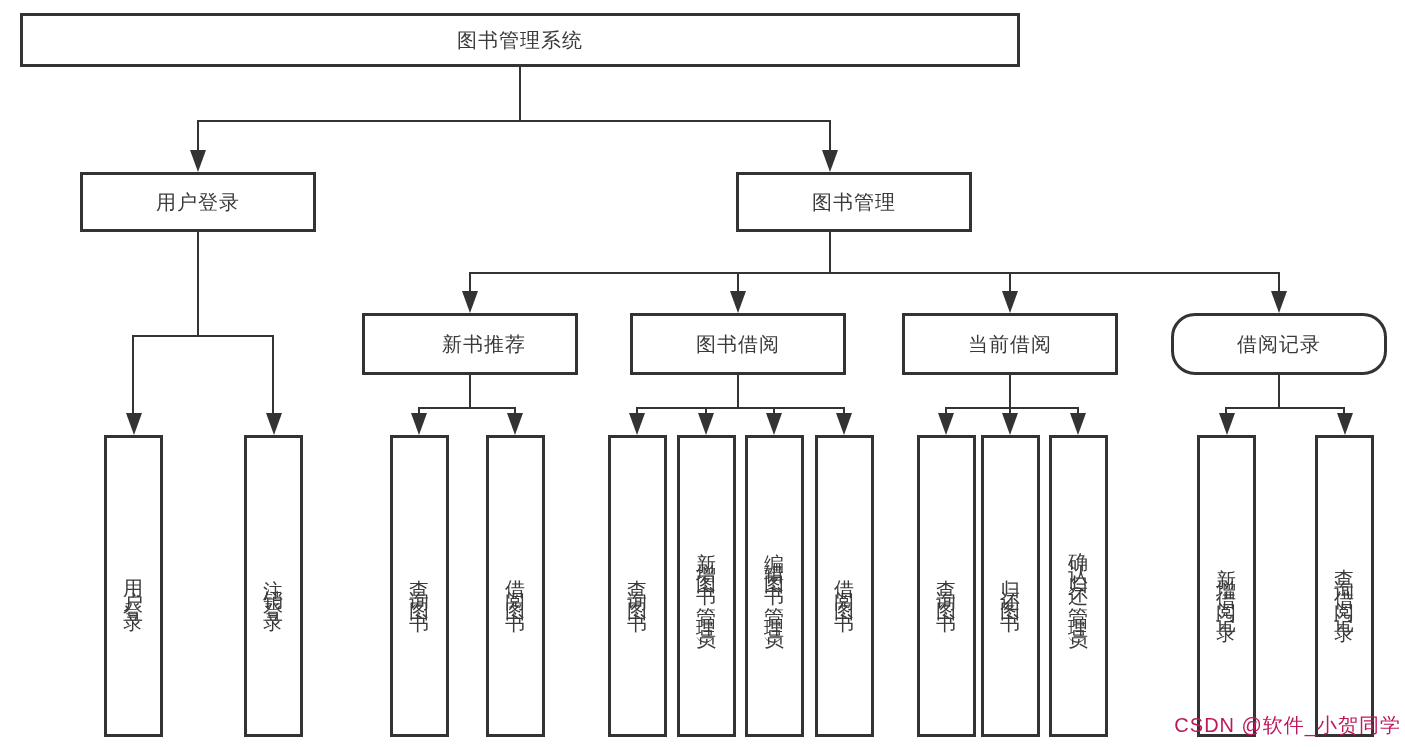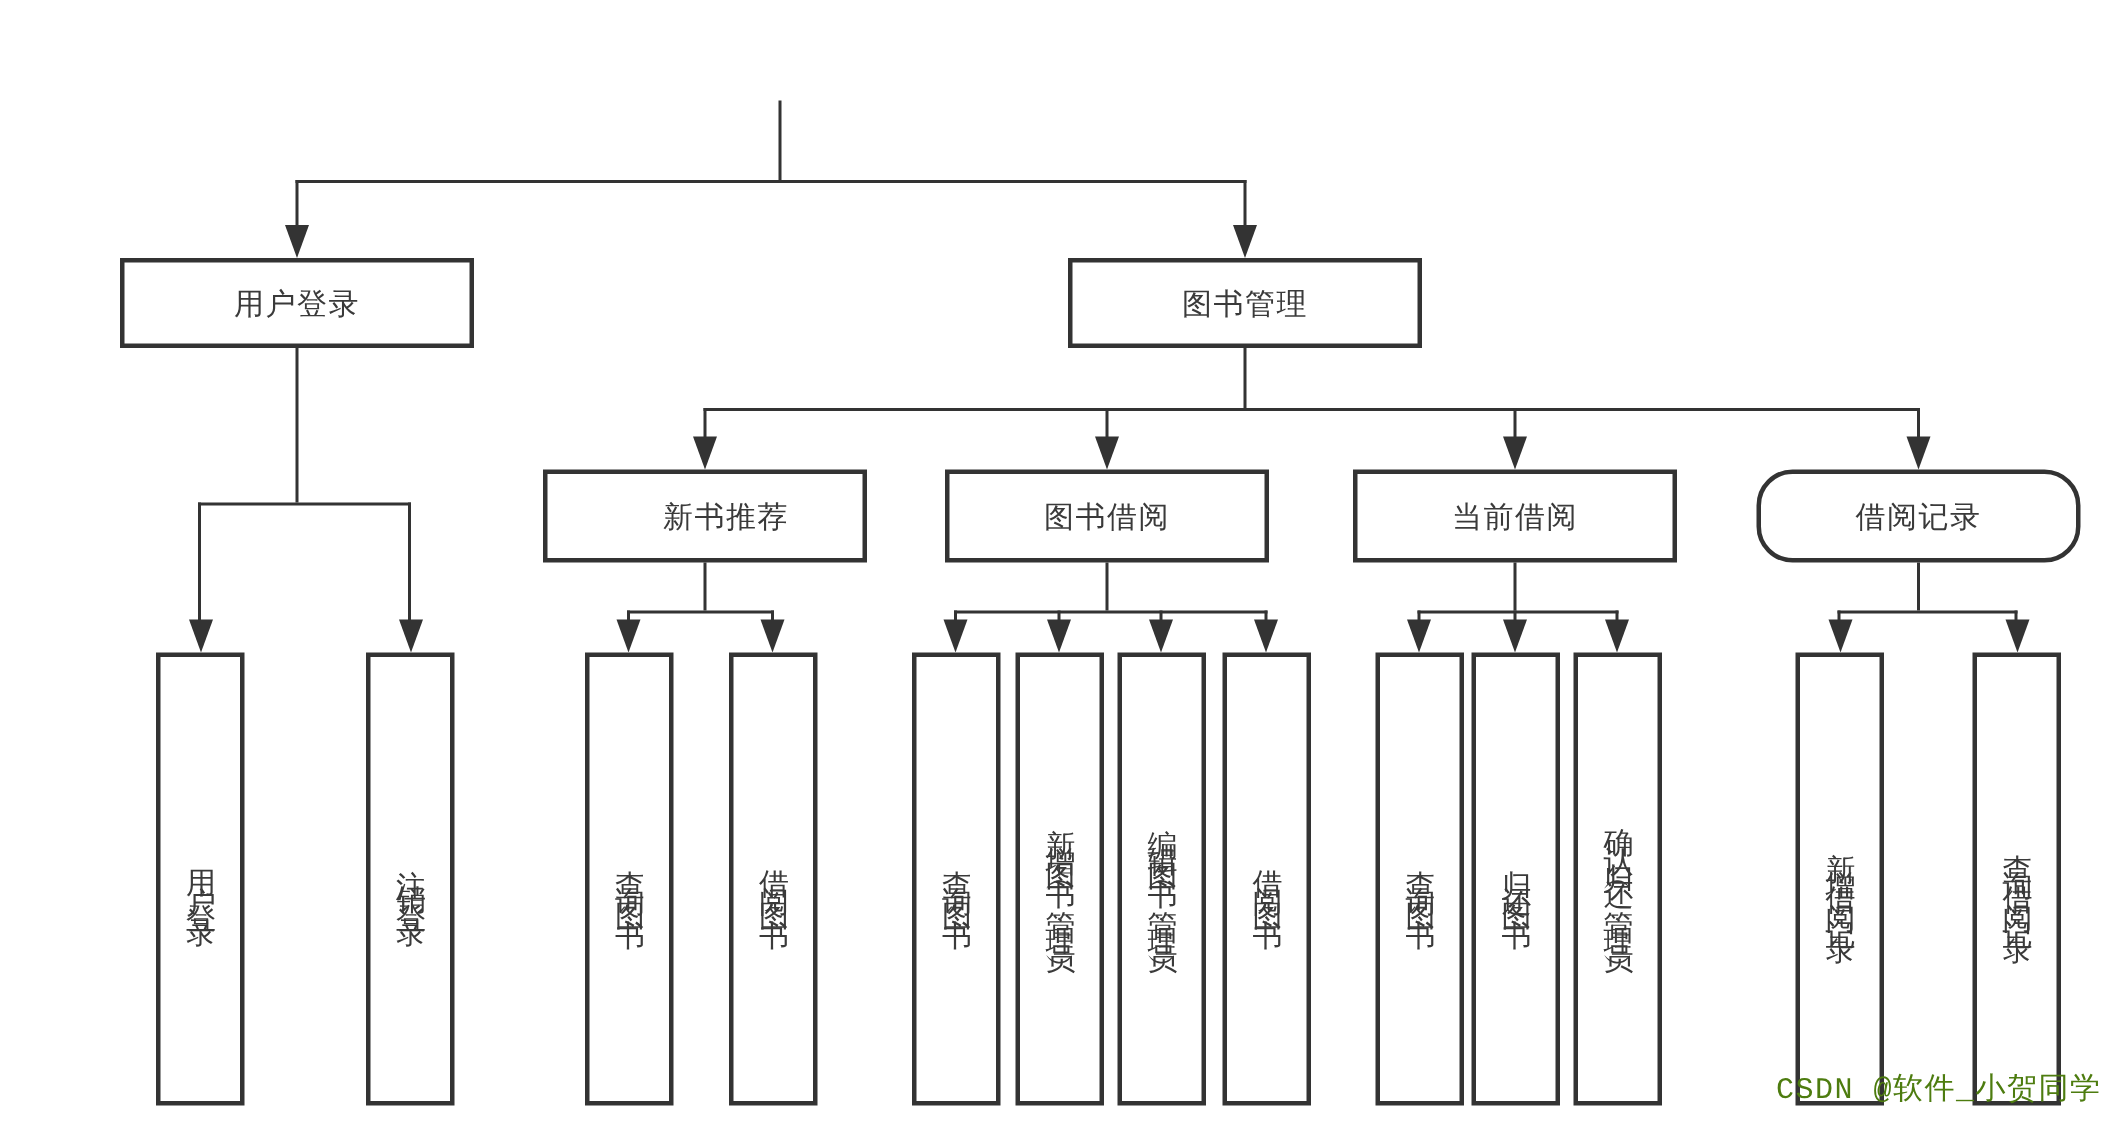--- a/index.html
+++ b/index.html
@@ -19,41 +19,44 @@
     font-size:20px;color:#3a3a3a;letter-spacing:11px;line-height:1;
   }
   .vline{position:absolute;width:2px;background:#333333;}
   .hline{position:absolute;height:2px;background:#333333;}
   .arrow{
     position:absolute;width:0;height:0;
     border-left:8px solid transparent;border-right:8px solid transparent;
     border-top:22px solid #333333;
   }
   .watermark{
-    position:absolute;right:4px;top:712px;font-size:20px;color:#4d7c0f;
-    letter-spacing:1px;white-space:nowrap;font-family:Liberation Mono, monospace;
+    position:absolute;right:4px;top:712px;font-size:20px;color:#be185d;
+    letter-spacing:1px;white-space:nowrap;
   }
 </style>
 </head>
 <body>
 
 <div class="canvas">
 
+  <div class="box hbox" style="left:20px;top:13px;width:1000px;height:54px;">
+    <span class="lbl">图书管理系统</span>
+  </div>
 
   <div class="vline" style="left:519px;top:67px;height:53px;"></div>
   <div class="hline" style="left:197px;top:120px;width:634px;"></div>
   <div class="vline" style="left:197px;top:120px;height:34px;"></div>
   <div class="vline" style="left:829px;top:120px;height:34px;"></div>
   <div class="arrow" style="left:190px;top:150px;"></div>
   <div class="arrow" style="left:822px;top:150px;"></div>
 
   <div class="box hbox" style="left:80px;top:172px;width:236px;height:60px;">
     <span class="lbl">用户登录</span>
   </div>
-  <div class="box hbox" style="left:712px;top:172px;width:236px;height:60px;">
+  <div class="box hbox" style="left:736px;top:172px;width:236px;height:60px;">
     <span class="lbl">图书管理</span>
   </div>
 
   <div class="vline" style="left:197px;top:232px;height:103px;"></div>
   <div class="hline" style="left:132px;top:335px;width:142px;"></div>
   <div class="vline" style="left:132px;top:335px;height:82px;"></div>
   <div class="vline" style="left:272px;top:335px;height:82px;"></div>
   <div class="arrow" style="left:126px;top:413px;"></div>
   <div class="arrow" style="left:266px;top:413px;"></div>
 

